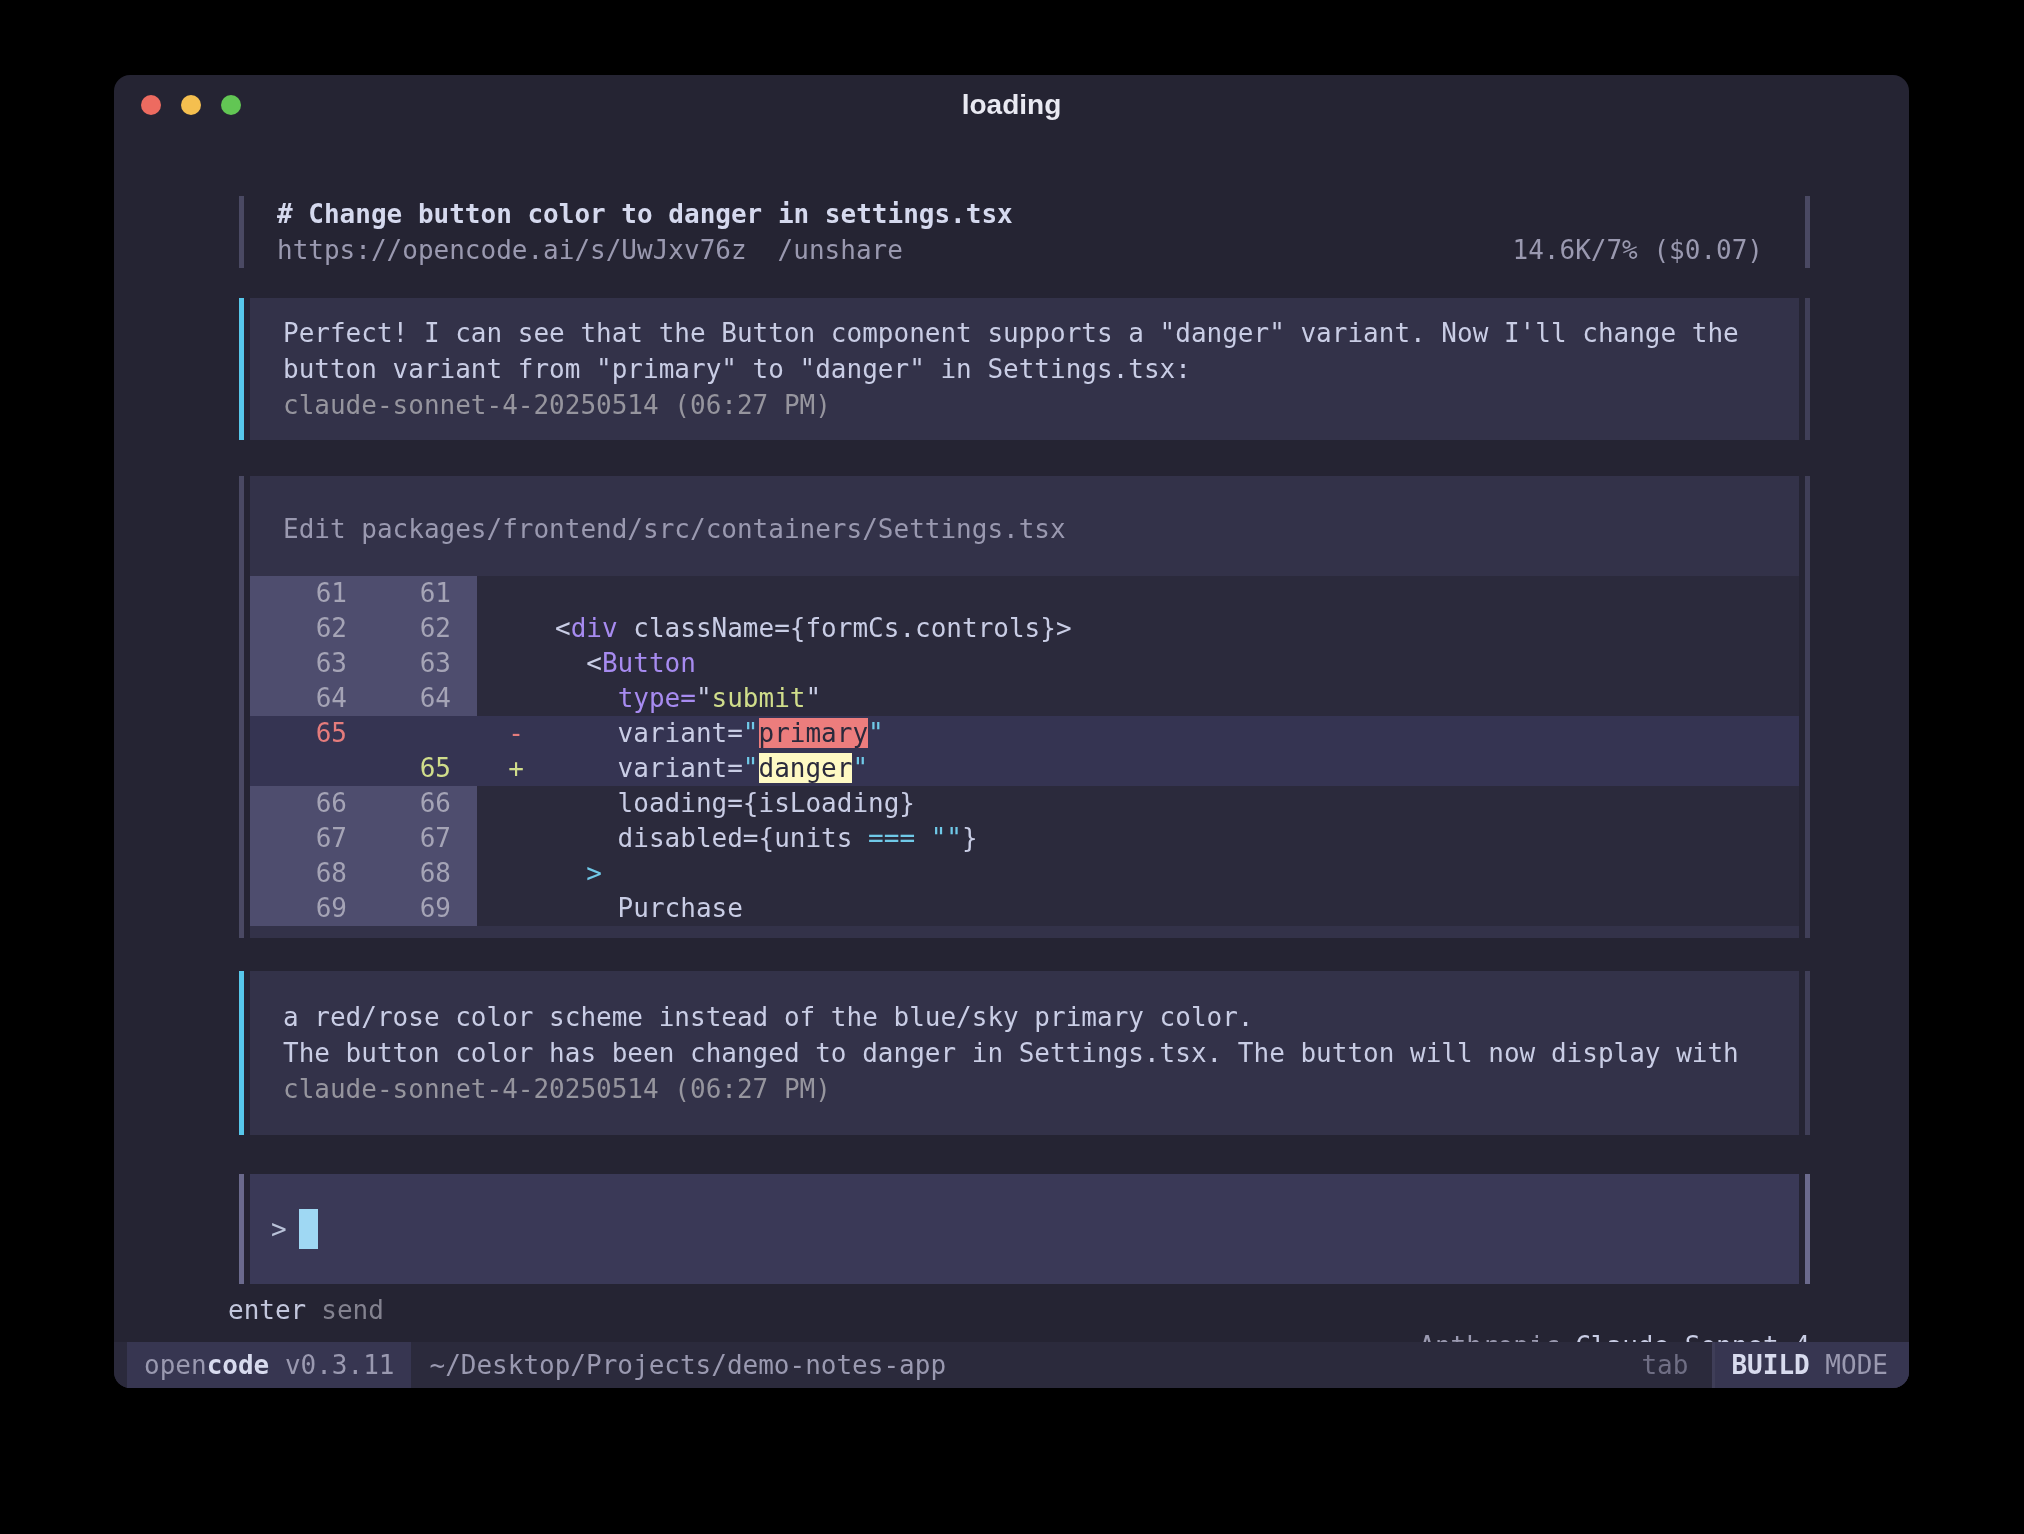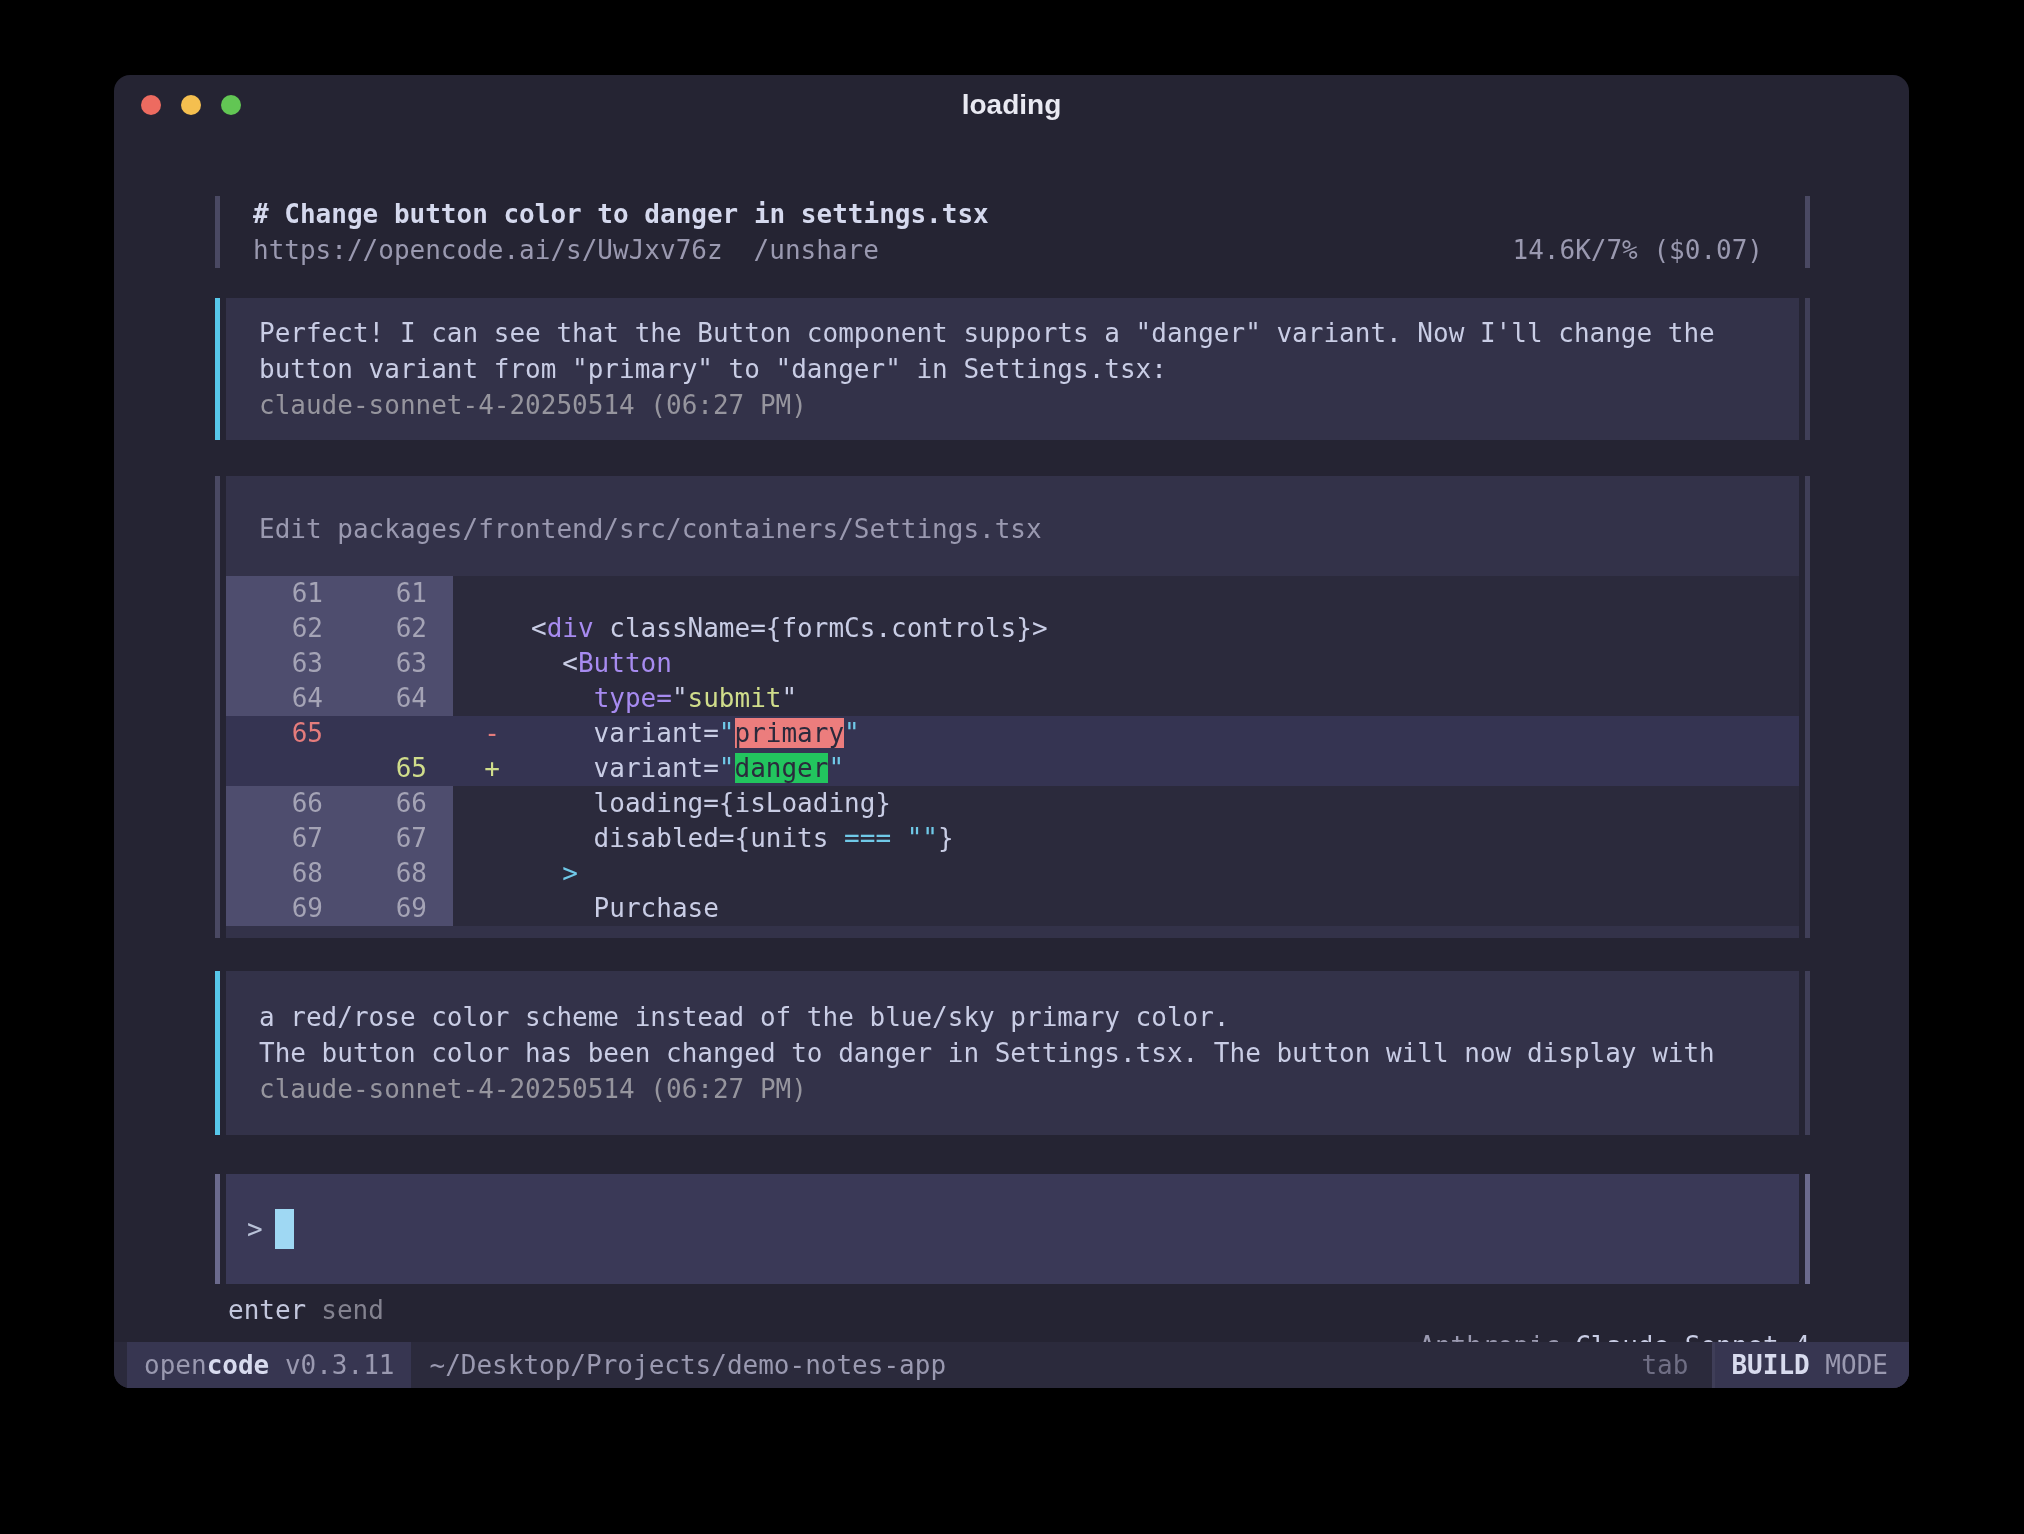--- a/index.html
+++ b/index.html
@@ -13,21 +13,21 @@
   }
   
   .titlebar { height:60px; position:relative; display:flex; align-items:center; justify-content:center; }
   .traffic { position:absolute; left:27px; top:0; height:60px; display:flex; align-items:center; gap:20px; }
   .tl { width:20px; height:20px; border-radius:50%; display:inline-block; }
   .tl.red { background:#ed6b60; } .tl.yellow { background:#f5bf4f; } .tl.green { background:#62c654; }
   .title { color:#e9e9f2; font-weight:bold; font-family:"Liberation Sans", sans-serif; font-size:28px; }
 
   
   .content { margin:0 99px 0 101px; font-size:26px; }
-  .block { display:flex; align-items:stretch; }
+  .block { display:flex; align-items:stretch;margin-left:24px; }
   .vbar { width:5px; flex:none; }
   .vbar.left  { margin-right:6px; }
   .vbar.right { margin-left:6px; }
   .vbar.gray   { background:#4a4963; }
   .vbar.subtle { background:#403f58; }
   .vbar.cyan   { background:#57c7ea; }
   .vbar.inputc { background:#6b6a8d; }
   .inner { flex:1; min-width:0; }
 
   
@@ -62,21 +62,21 @@
   .drow.add .num.new { color:#d0dd8b; }
   .sign { width:30px; flex:none; text-align:center; }
   .sign.minus { color:#e57c7c; }
   .sign.plus  { color:#d0dd8b; }
   .code { white-space:pre; }
   .lav  { color:#c9cde5; }
   .pur  { color:#a78bf0; }
   .lime { color:#d0dd8b; }
   .cyan { color:#70c9e8; }
   .hl-red  { background:#ec7d7d; color:#2b2a3c; }
-  .hl-lime { background:#22c55e; color:#2b2a3c; }
+  .hl-lime { background:#fef9c3; color:#2b2a3c; }
 
   
   .input-block { margin-top:39px; }
   .input-block .inner { background:#3a3957; height:110px; display:flex; align-items:center; padding-left:21px; }
   .prompt-symbol { color:#b9c2d8; }
   .cursor { width:19px; height:40px; background:#9fd8f3; margin-left:12px; }
 
   .below-input { display:flex; justify-content:space-between; margin-top:8px; padding:0 0 0 13px; line-height:36px; }
   .hint .enter { color:#c3c7dd; }
   .hint .send  { color:#83828f; margin-left:15px; }

